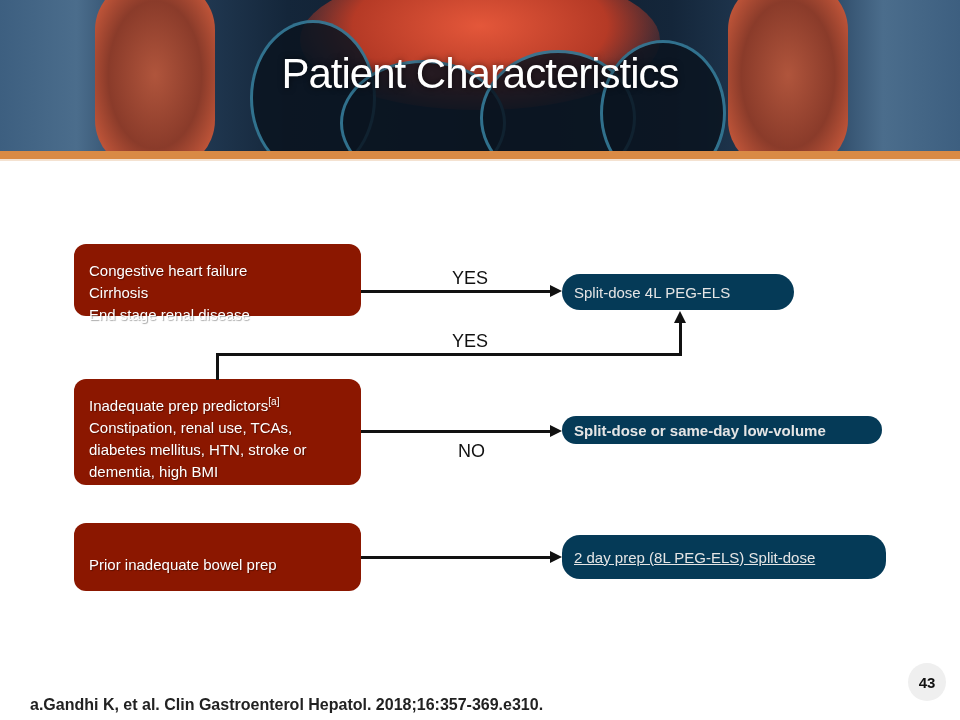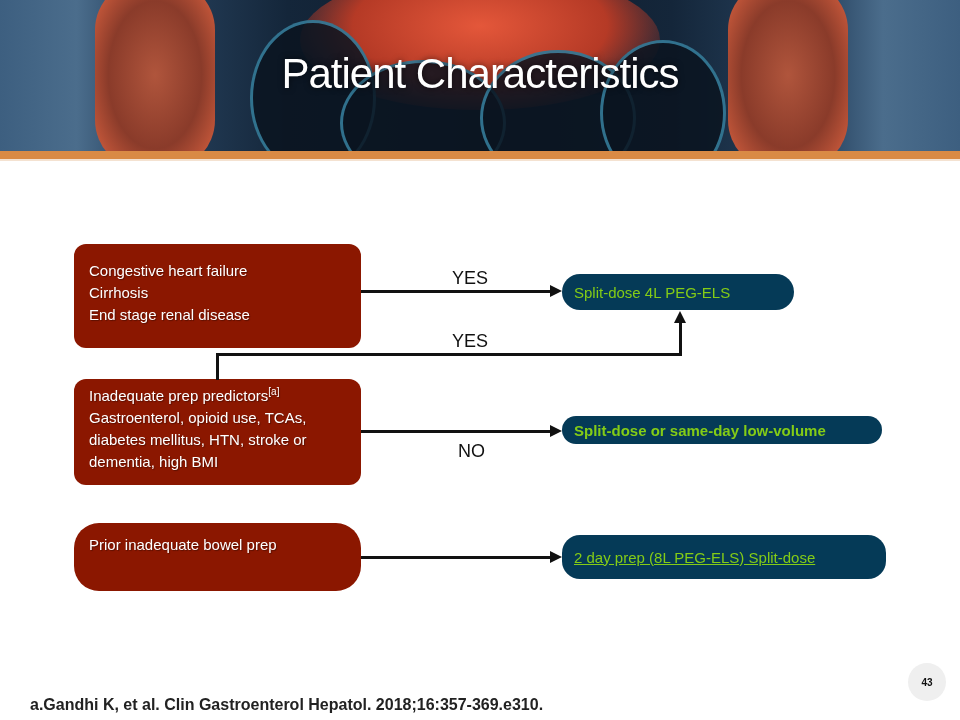--- a/index.html
+++ b/index.html
@@ -11,59 +11,59 @@
   .colon-right { position:absolute; left:728px; top:-20px; width:120px; height:190px; border-radius:50px;
     background: radial-gradient(ellipse at 50% 50%, #b0553c 0%, #8a3b2a 55%, #c4573a 85%, rgba(255,120,80,0.9) 100%); }
   .organ-glow { position:absolute; left:300px; top:-30px; width:360px; height:140px; border-radius:50%;
     background: radial-gradient(ellipse at 50% 40%, #e4573a 0%, #b53a26 50%, rgba(30,40,60,0) 80%); }
   .intestine { position:absolute; border:3px solid rgba(80,190,230,0.55); border-radius:50%; background: rgba(10,20,32,0.85); }
   .title { position:absolute; left:0; width:960px; top:50px; text-align:center; color:#ffffff; font-size:42px; letter-spacing:-1px; text-shadow:0 0 6px rgba(0,0,0,0.6); }
   .orange-bar { position:absolute; left:0; top:151px; width:960px; height:8px; background:#d98a45; }
   .orange-bar-thin { position:absolute; left:0; top:159px; width:960px; height:2px; background:#eccfb3; opacity:0.6;}
 
   .rbox { position:absolute; background:#8b1700; border-radius:12px; color:#ffffff; font-size:15px; line-height:22px; box-sizing:border-box; padding-left:15px; text-shadow:1px 1px 1px rgba(0,0,0,0.35); }
-  .bbox { position:absolute; background:#053a57; border-radius:18px; color:#84cc16; font-size:15px; box-sizing:border-box; padding-left:12px; display:flex; align-items:center; }
+  .bbox { position:absolute; background:#053a57; border-radius:18px; color:#e5e5e5; font-size:15px; box-sizing:border-box; padding-left:12px; display:flex; align-items:center; }
   .sup { font-size:10px; vertical-align:super; line-height:0; }
   .line { position:absolute; background:#111111; }
   .arrow-r { position:absolute; width:0; height:0; border-top:6px solid transparent; border-bottom:6px solid transparent; border-left:12px solid #111; }
   .arrow-u { position:absolute; width:0; height:0; border-left:6px solid transparent; border-right:6px solid transparent; border-bottom:12px solid #111; }
   .lbl { position:absolute; font-size:18px; color:#111; }
   .footnote { position:absolute; left:30px; top:696px; font-size:16px; color:#222;font-weight:bold; }
-  .pagenum { position:absolute; left:908px; top:663px; width:38px; height:38px; border-radius:50%; background:#efefef; display:flex; align-items:center; justify-content:center; font-size:10px; font-weight:bold; color:#111; }
+  .pagenum { position:absolute; left:908px; top:663px; width:38px; height:38px; border-radius:50%; background:#efefef; display:flex; align-items:center; justify-content:center; font-size:15px; font-weight:bold; color:#111; }
 </style>
 </head>
 <body>
 
 <div class="banner">
   <div class="organ-glow"></div>
   <div class="colon-left"></div>
   <div class="colon-right"></div>
   <div class="intestine" style="left:250px;top:20px;width:120px;height:150px;"></div>
   <div class="intestine" style="left:340px;top:60px;width:160px;height:120px;"></div>
   <div class="intestine" style="left:480px;top:50px;width:150px;height:130px;"></div>
   <div class="intestine" style="left:600px;top:40px;width:120px;height:140px;"></div>
   <div class="title">Patient Characteristics</div>
 </div>
 <div class="orange-bar"></div>
 <div class="orange-bar-thin"></div>
 
-<div class="rbox" style="left:74px;top:244px;width:287px;height:104px;padding-top:16px;">
+<div class="rbox" style="left:74px;top:244px;width:287px;height:72px;padding-top:16px;">
   <div>Congestive  heart failure</div>
   <div>Cirrhosis</div>
   <div>End stage renal disease</div>
 </div>
 
-<div class="rbox" style="left:74px;top:379px;width:287px;height:106px;padding-top:6px;">
+<div class="rbox" style="left:74px;top:379px;width:287px;height:106px;padding-top:16px;">
   <div><span>Inadequate prep predictors</span><span class="sup">[a]</span></div>
-  <div>Gastroenterol, opioid use, TCAs,</div>
+  <div>Constipation, renal use, TCAs,</div>
   <div>diabetes mellitus, HTN, stroke or</div>
   <div>dementia, high BMI</div>
 </div>
 
-<div class="rbox" style="left:74px;top:523px;width:287px;height:68px;padding-top:11px;border-radius:25px;">
+<div class="rbox" style="left:74px;top:523px;width:287px;height:68px;padding-top:31px;">
   <div>Prior inadequate bowel prep</div>
 </div>
 
 <div class="bbox" style="left:562px;top:274px;width:232px;height:36px;">
   <span>Split-dose 4L PEG-ELS</span>
 </div>
 <div class="bbox" style="left:562px;top:416px;width:320px;height:28px;font-weight:bold;">
   <span>Split-dose or same-day low-volume</span>
 </div>
 <div class="bbox" style="left:562px;top:535px;width:324px;height:44px;text-decoration:underline;">

